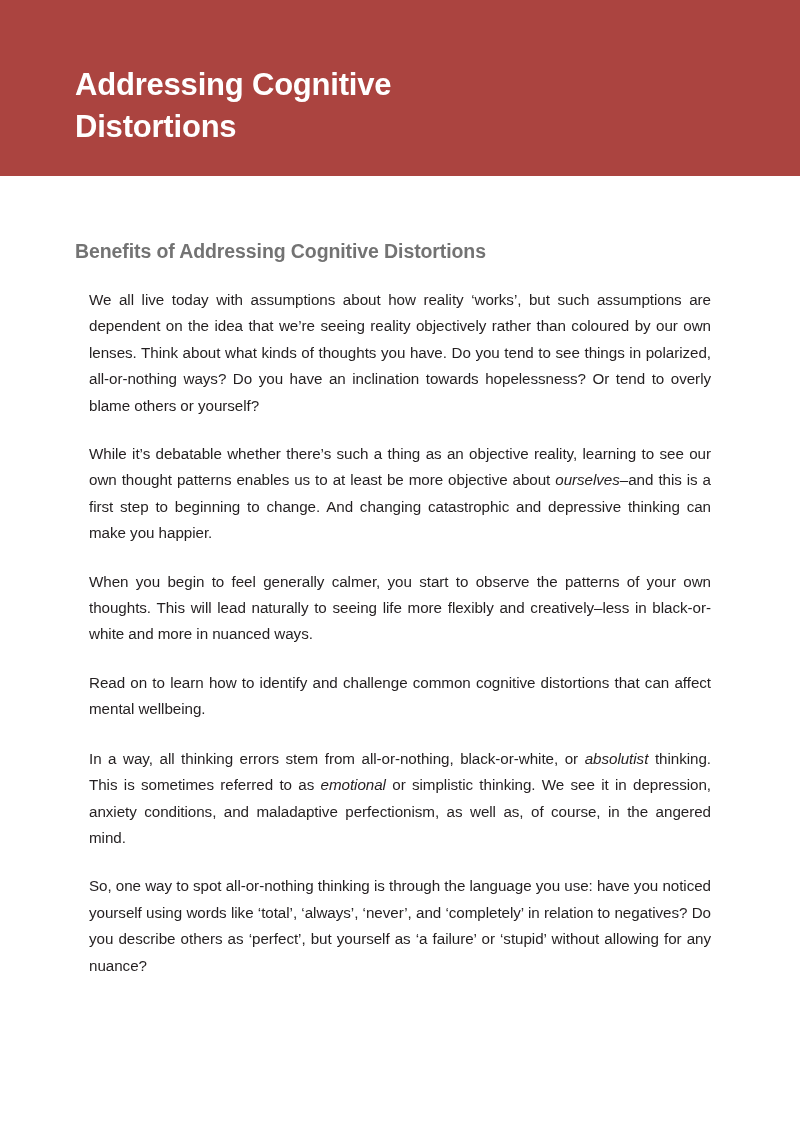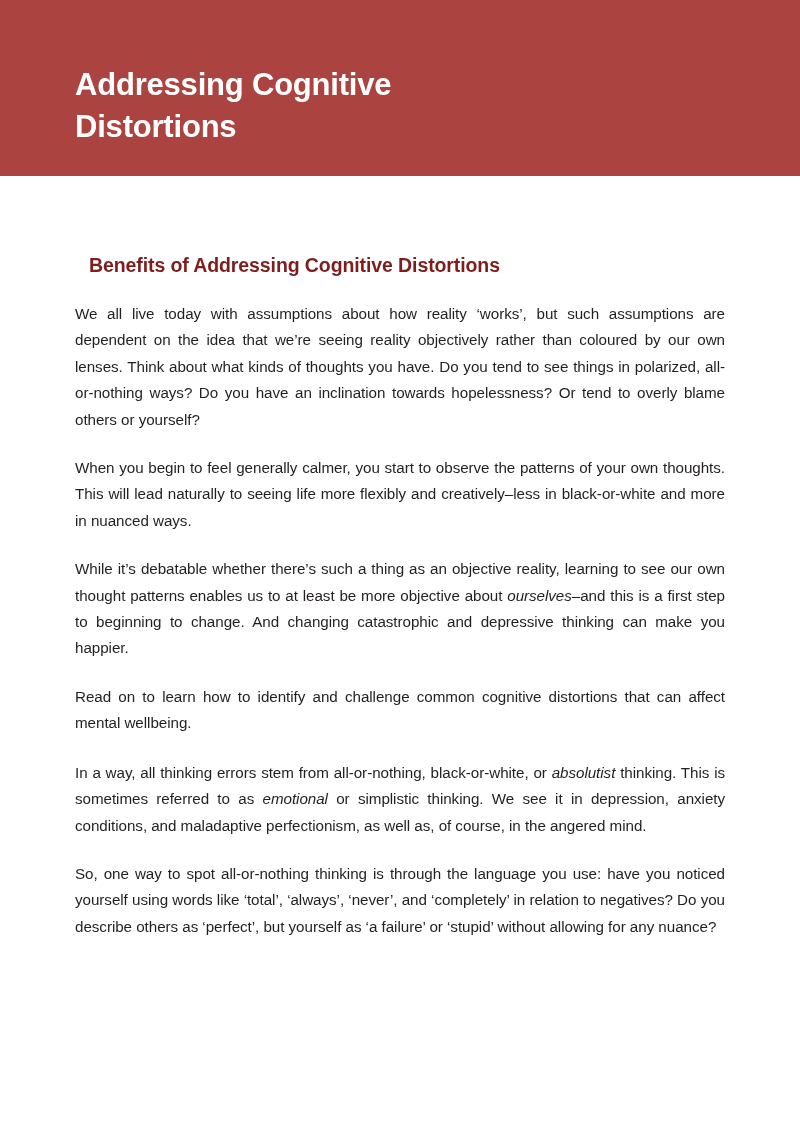--- a/index.html
+++ b/index.html
@@ -81,36 +81,36 @@
 
   
   .content {
     position: absolute;
     top: 176px;
     left: 75px;
     width: 650px;
   }
 
   .section-heading {
-    color: #7f1d1d;
+    color: #737373;
     font-size: 19.5px;
     font-weight: bold;
     line-height: 26px;
-    margin: 14px;
+    margin: 0;
     letter-spacing: -0.1px;
   }
 
   .heading-benefits { padding-top: 62px; }
   .heading-part1 { padding-top: 48px; }
 
   p.body-par {
     color: #231f20;
     font-size: 15.2px;
     line-height: 26.4px;
-    margin: 0;
+    margin: 14px;
     text-align: justify;
     letter-spacing: -0.05px;
   }
 
   p.first-after-heading { margin-top: 23px; }
   p.gap { margin-top: 22px; }
 
   p.body-par em { font-style: italic; }
 
   
@@ -151,23 +151,23 @@
 Distortions</h1>
     </div>
   </div>
 
   <div class="content">
 
     <h2 class="section-heading heading-benefits">Benefits of Addressing Cognitive Distortions</h2>
 
     <p class="body-par first-after-heading">We all live today with assumptions about how reality ‘works’, but such assumptions are dependent on the idea that we’re seeing reality objectively rather than coloured by our own lenses. Think about what kinds of thoughts you have. Do you tend to see things in polarized, all-or-nothing ways? Do you have an inclination towards hopelessness? Or tend to overly blame others or yourself?</p>
 
+    <p class="body-par gap"><span>While it’s debatable whether there’s such a thing as an objective reality, learning to see our own thought patterns enables us to at least be more objective about </span><em>ourselves</em><span>–and this is a first step to beginning to change. And changing catastrophic and depressive thinking can make you happier.</span></p>
+
     <p class="body-par gap">When you begin to feel generally calmer, you start to observe the patterns of your own thoughts. This will lead naturally to seeing life more flexibly and creatively–less in black-or-white and more in nuanced ways.</p>
-
-    <p class="body-par gap"><span>While it’s debatable whether there’s such a thing as an objective reality, learning to see our own thought patterns enables us to at least be more objective about </span><em>ourselves</em><span>–and this is a first step to beginning to change. And changing catastrophic and depressive thinking can make you happier.</span></p>
 
     <p class="body-par gap">Read on to learn how to identify and challenge common cognitive distortions that can affect mental wellbeing.</p>
 
 
     <p class="body-par first-after-heading"><span>In a way, all thinking errors stem from all-or-nothing, black-or-white, or </span><em>absolutist</em><span> thinking. This is sometimes referred to as </span><em>emotional</em><span> or simplistic thinking. We see it in depression, anxiety conditions, and maladaptive perfectionism, as well as, of course, in the angered mind.</span></p>
 
 
     <p class="body-par gap">So, one way to spot all-or-nothing thinking is through the language you use: have you noticed yourself using words like ‘total’, ‘always’, ‘never’, and ‘completely’ in relation to negatives? Do you describe others as ‘perfect’, but yourself as ‘a failure’ or ‘stupid’ without allowing for any nuance?</p>
 
   </div>

